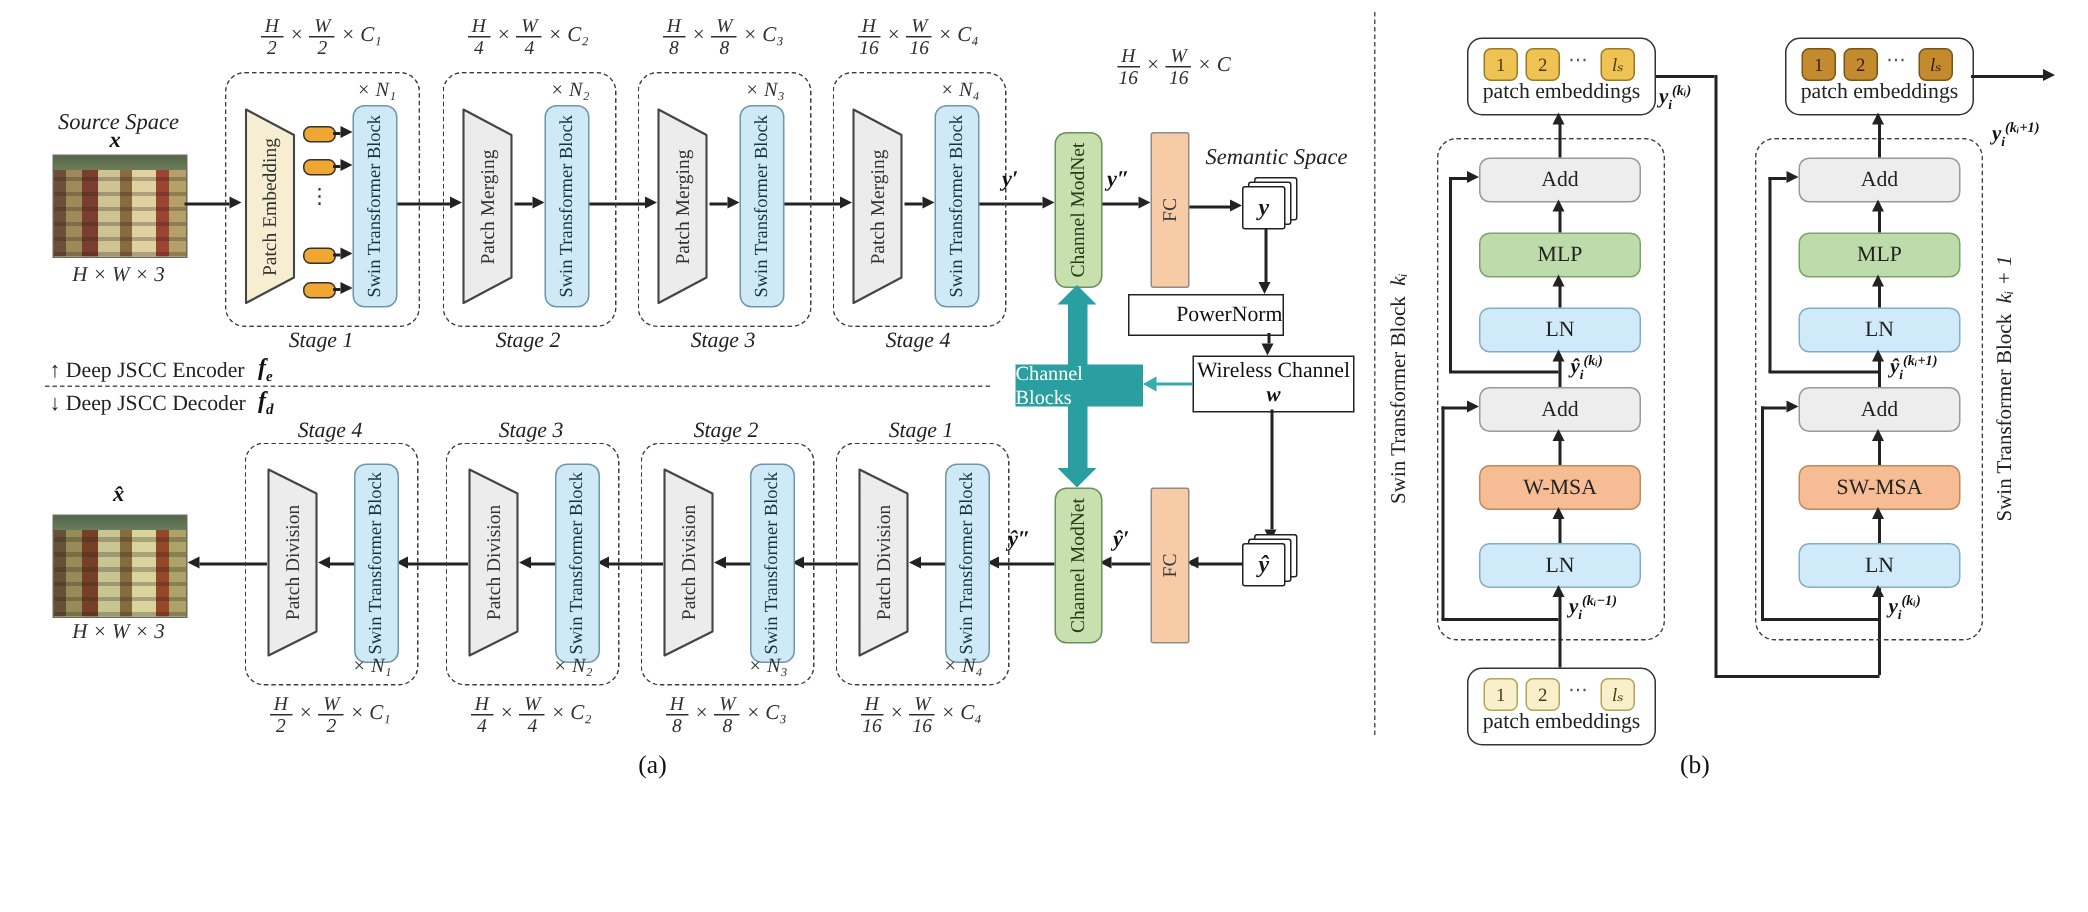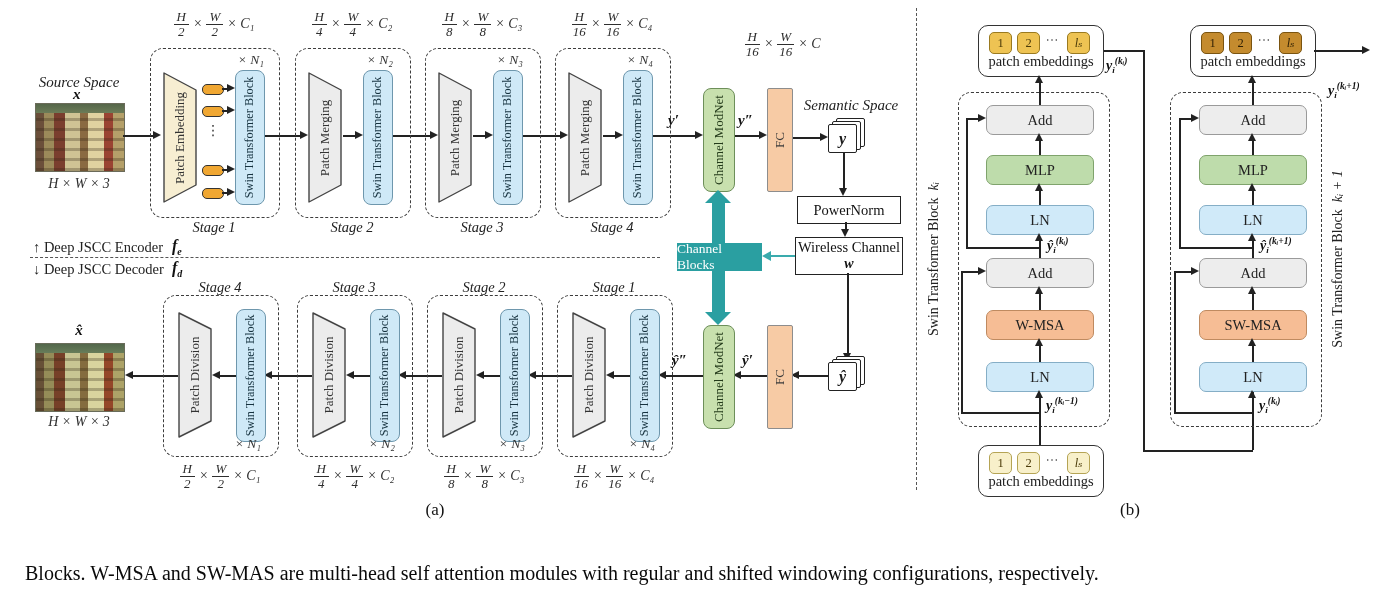--- a/index.html
+++ b/index.html
@@ -241,21 +241,21 @@
     </div>
   <div class="sspace" style="left:795px;top:97px;width:112px;text-align:center;">Semantic Space</div>
   <div class="pg" style="left:836px;top:118px;"></div>
   <div class="pg" style="left:832px;top:121px;"></div>
   <div class="pg" style="left:828px;top:124px;">
       <span class="math" style="font-size:16px;">y</span>
     </div>
 
   <div class="vl" style="left:843px;top:152px;height:36px;"></div>
   <div class="ar d" style="left:839px;top:188px;"></div>
-  <div class="whitebox" style="left:797px;top:196px;width:102px;height:26px;">
+  <div class="whitebox" style="left:752px;top:196px;width:102px;height:26px;align-items:flex-end;">
       <span>PowerNorm</span>
     </div>
   <div class="vl" style="left:845px;top:222px;height:7px;"></div>
   <div class="ar d" style="left:841px;top:229px;"></div>
   <div class="whitebox" style="left:795px;top:237px;width:106px;height:36px;line-height:1.1;">
     <span>Wireless Channel</span>
     <span class="math" style="font-size:14px;">w</span>
   </div>
   <div class="vl" style="left:847px;top:273px;height:80px;"></div>
   <div class="ar d" style="left:843px;top:353px;"></div>
@@ -542,17 +542,14 @@
   <div class="vl" style="left:1179px;top:118px;height:130px;"></div>
   <div class="hl" style="left:1179px;top:118px;width:12px;"></div>
   <div class="ar r" style="left:1191px;top:114px;"></div>
   <div class="hl" style="left:1174px;top:412px;width:78px;"></div>
   <div class="vl" style="left:1174px;top:271px;height:142px;"></div>
   <div class="hl" style="left:1174px;top:271px;width:17px;"></div>
   <div class="ar r" style="left:1191px;top:267px;"></div>
 
   <div class="panel-lbl" style="left:1090px;top:500px;width:80px;">(b)</div>
 
-  <div class="caption" style="left:25px;top:562px;">
-    <span>Blocks. W-MSA and SW-MAS are multi-head self attention modules with regular and shifted windowing configurations, respectively.</span>
-  </div>
 
 </div>
 
 </body></html>

